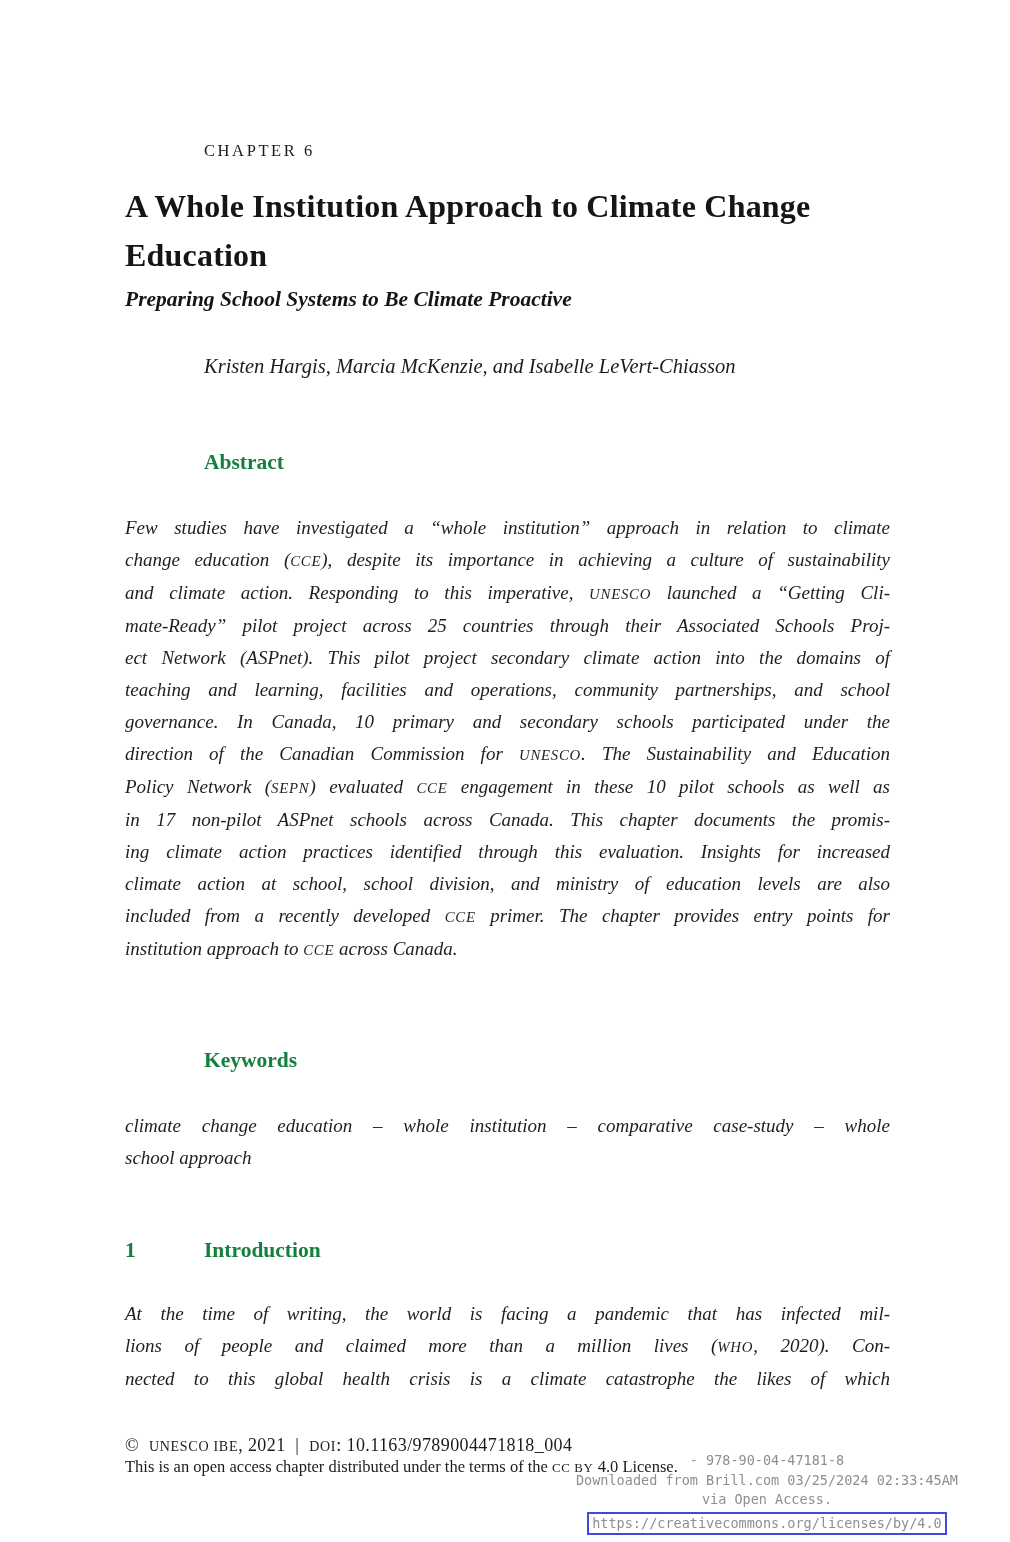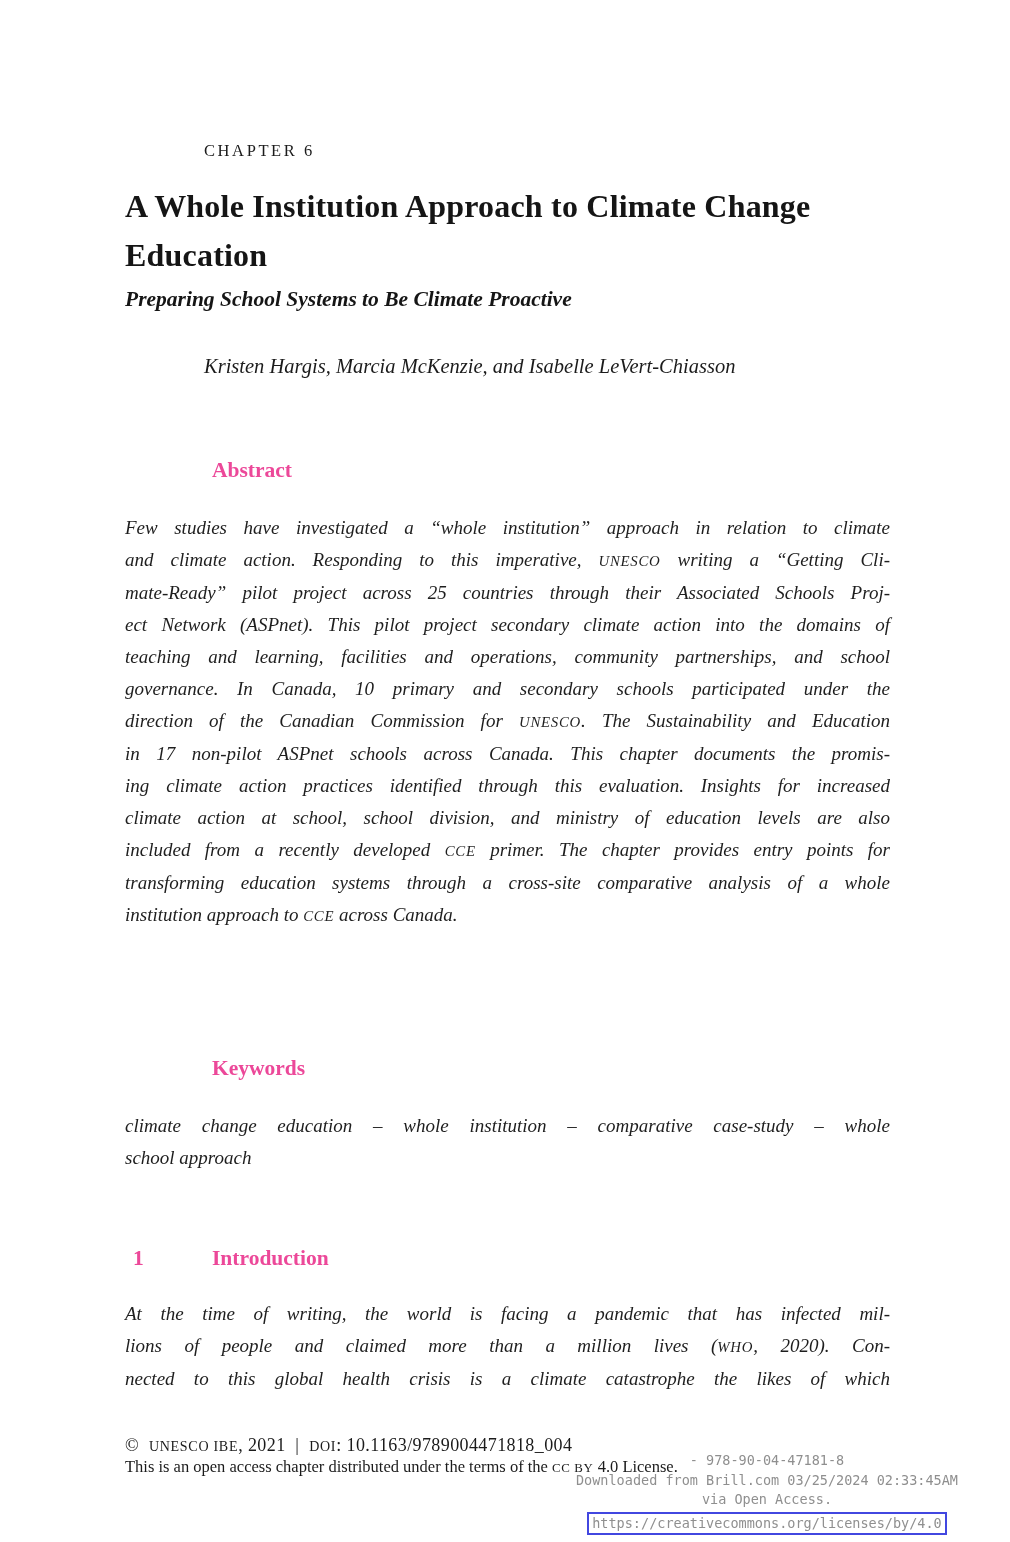--- a/index.html
+++ b/index.html
@@ -27,22 +27,22 @@
     position: absolute; left: 125px; top: 287px;
     font-size: 21.5px; font-weight: 700; font-style: italic; color: #151515;
     white-space: nowrap;
   }
   .authors {
     position: absolute; left: 204px; top: 355px;
     font-size: 20.5px; font-style: italic; color: #1b1b1b;
     white-space: nowrap;
   }
   .sub-heading {
-    position: absolute; margin: 8px;
-    font-size: 21.5px; font-weight: 700; color: #ec4899;
+    position: absolute; margin: 0;
+    font-size: 21.5px; font-weight: 700; color: #15803d;
   }
   .abstract-heading { left: 204px; top: 450px; }
   .keywords-heading { left: 204px; top: 1048px; }
   .section-heading  { left: 125px; top: 1238px; }
   .sec-num { display: inline-block; width: 79px; }
   .body-block {
     position: absolute; left: 125px; width: 765px;
     font-size: 19px; line-height: 32px; color: #1e1e1e; font-style: italic;
   }
   .abstract-body { top: 512px; }
@@ -86,31 +86,32 @@
     </h1>
 
   <div class="subtitle">Preparing School Systems to Be Climate Proactive</div>
 
   <div class="authors">Kristen Hargis, Marcia McKenzie, and Isabelle LeVert-Chiasson</div>
 
   <h2 class="sub-heading abstract-heading">Abstract</h2>
 
   <div class="body-block abstract-body">
       <div class="tline j"><span>Few studies have investigated a “whole institution” approach in relation to climate</span></div>
-      <div class="tline j"><span>and climate action. Responding to this imperative, </span><span class="sc">UNESCO</span><span> writing a “Getting Cli-</span></div>
+      <div class="tline j"><span>change education (</span><span class="sc">CCE</span><span>), despite its importance in achieving a culture of sustainability</span></div>
+      <div class="tline j"><span>and climate action. Responding to this imperative, </span><span class="sc">UNESCO</span><span> launched a “Getting Cli-</span></div>
       <div class="tline j"><span>mate-Ready” pilot project across 25 countries through their Associated Schools Proj-</span></div>
       <div class="tline j"><span>ect Network (ASPnet). This pilot project secondary climate action into the domains of</span></div>
       <div class="tline j"><span>teaching and learning, facilities and operations, community partnerships, and school</span></div>
       <div class="tline j"><span>governance. In Canada, 10 primary and secondary schools participated under the</span></div>
       <div class="tline j"><span>direction of the Canadian Commission for </span><span class="sc">UNESCO</span><span>. The Sustainability and Education</span></div>
+      <div class="tline j"><span>Policy Network (</span><span class="sc">SEPN</span><span>) evaluated </span><span class="sc">CCE</span><span> engagement in these 10 pilot schools as well as</span></div>
       <div class="tline j"><span>in 17 non-pilot ASPnet schools across Canada. This chapter documents the promis-</span></div>
       <div class="tline j"><span>ing climate action practices identified through this evaluation. Insights for increased</span></div>
       <div class="tline j"><span>climate action at school, school division, and ministry of education levels are also</span></div>
       <div class="tline j"><span>included from a recently developed </span><span class="sc">CCE</span><span> primer. The chapter provides entry points for</span></div>
-      <div class="tline j"><span>transforming education systems through a cross-site comparative analysis of a whole</span></div>
       <div class="tline"><span>institution approach to </span><span class="sc">CCE</span><span> across Canada.</span></div>
     </div>
 
   <h2 class="sub-heading keywords-heading">Keywords</h2>
 
   <div class="body-block keywords-body">
       <div class="tline j"><span>climate change education – whole institution – comparative case-study – whole</span></div>
       <div class="tline"><span>school approach</span></div>
     </div>
 

